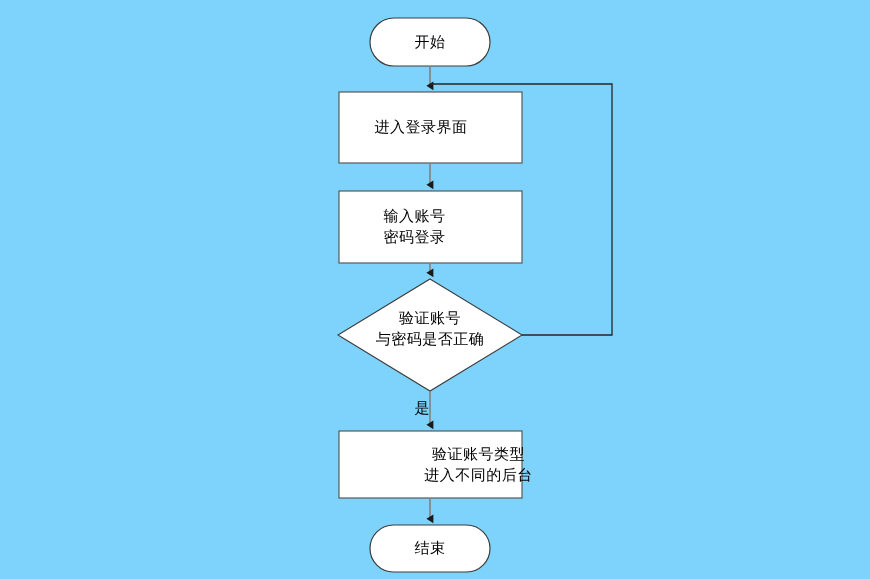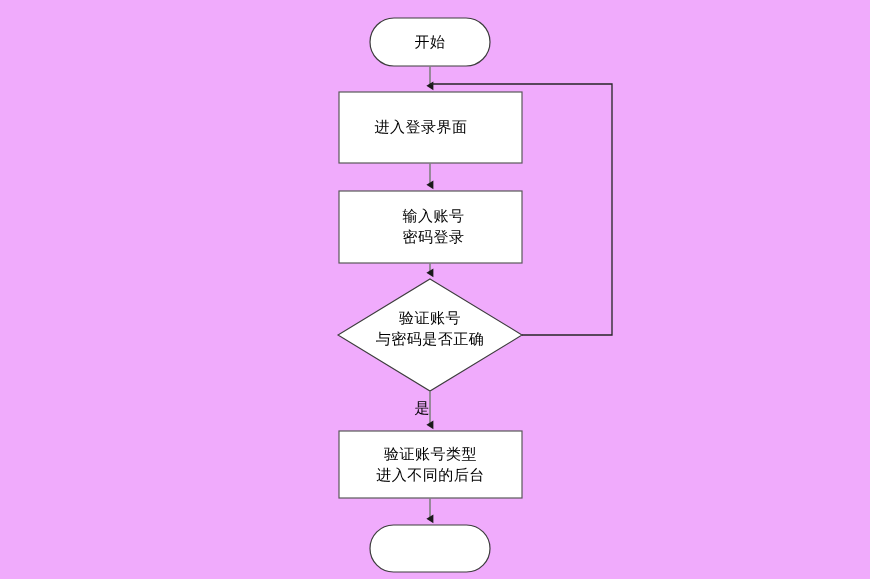--- a/index.html
+++ b/index.html
@@ -7,21 +7,21 @@
     padding: 0;
     background: #ffffff;
   }
   body {
     font-family: "DejaVu Sans", "Liberation Sans", sans-serif;
   }
   #flowchart-canvas {
     position: relative;
     width: 870px;
     height: 579px;
-    background: #f0abfc;
+    background: #7dd3fc;
     overflow: hidden;
   }
   #flow-svg {
     position: absolute;
     top: 0;
     left: 0;
     width: 870px;
     height: 579px;
   }
   .node-label {
@@ -84,26 +84,27 @@
 
     <line x1="430" y1="498" x2="430" y2="519" stroke="#808080" stroke-width="1.6" marker-end="url(#arrow-gray)"></line>
 
     <path d="M 522 335 L 612 335 L 612 84 L 430 84" fill="none" stroke="#262626" stroke-width="1.3"></path>
   </svg>
 
   <div class="node-label" style="left:370px; top:18px; width:120px; height:48px;">开始</div>
 
   <div class="node-label" style="left:339px; top:92px; width:164px; height:71px;">进入登录界面</div>
 
-  <div class="node-label" style="left:342px; top:191px; width:183px; height:72px;">输入账号
+  <div class="node-label" style="left:323px; top:191px; width:183px; height:72px;">输入账号
 密码登录</div>
 
   <div class="node-label" style="left:338px; top:300px; width:184px; height:58px;font-family:Liberation Serif, serif;">验证账号
 与密码是否正确</div>
 
-  <div class="node-label" style="left:339px; top:431px; width:183px; height:67px;">验证账号类型
+  <div class="node-label" style="left:339px; top:431px; width:183px; height:67px;padding-left:48px;">验证账号类型
 进入不同的后台</div>
 
+  <div class="node-label" style="left:370px; top:525px; width:120px; height:47px;">结束</div>
 
   <div class="edge-label" style="left:412px; top:398px; width:20px;">是</div>
 
 
 </div>
 
 </body></html>

